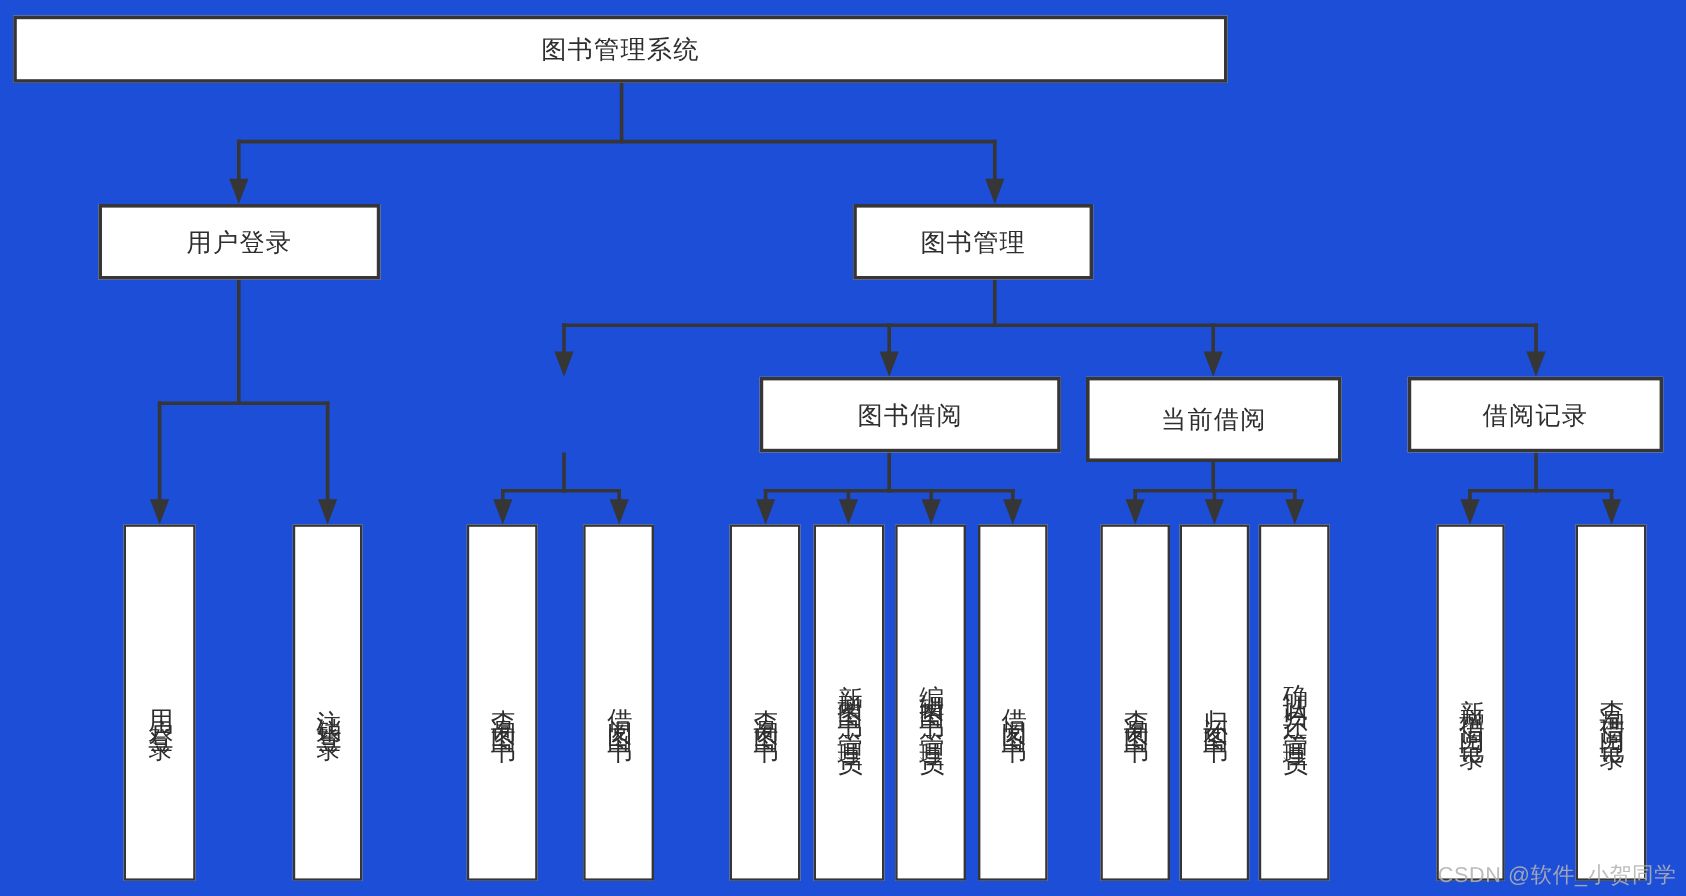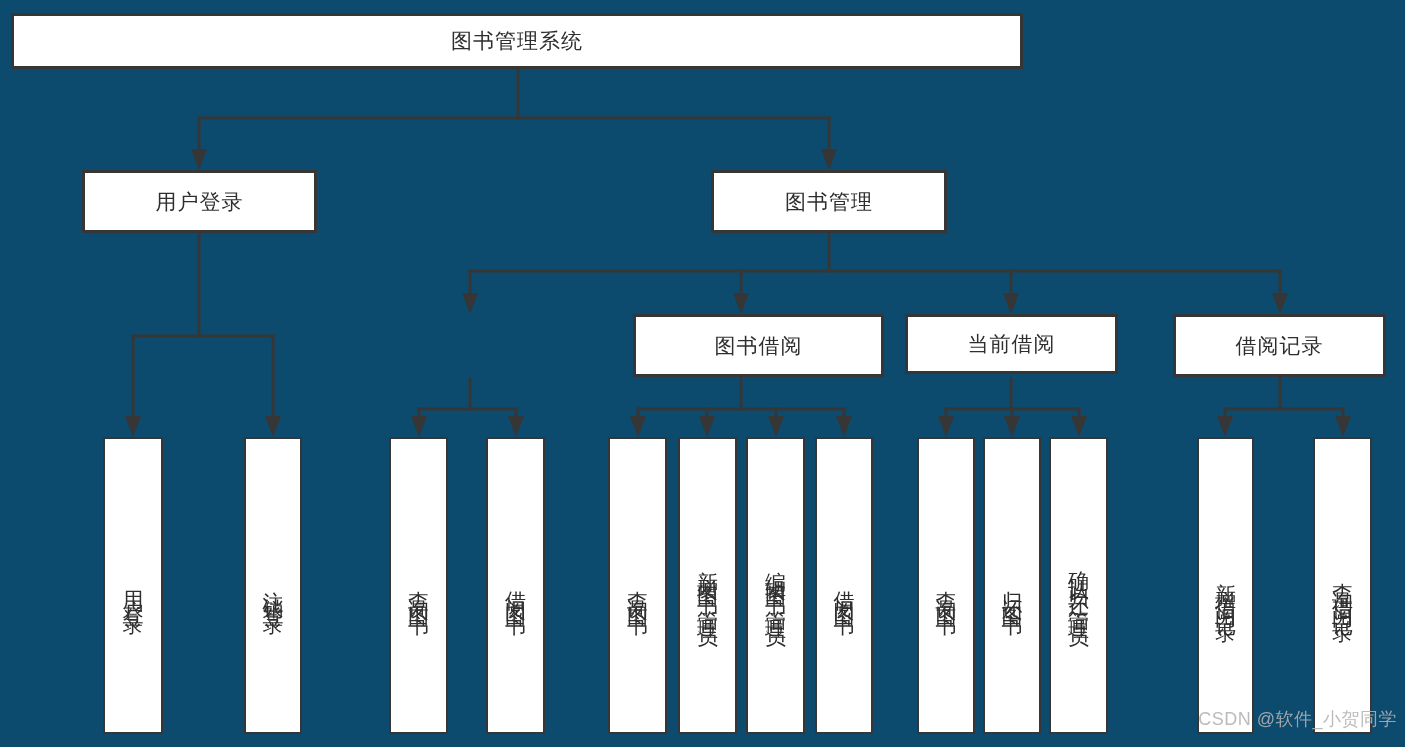--- a/index.html
+++ b/index.html
@@ -1,35 +1,35 @@
 <!DOCTYPE html>
 <html><head>
 <meta charset="utf-8">
 <style>
   html,body{margin:0;padding:0;background:#fff;}
   .stage{
-    position:relative;width:1405px;height:747px;background:#0c4a6e;
+    position:relative;width:1405px;height:747px;background:#1d4ed8;
     font-family:"Liberation Sans",sans-serif;overflow:hidden;
   }
   .wires{position:absolute;left:0;top:0;}
   .wires line{stroke:#363636;stroke-width:3;}
   .wires polygon{fill:#363636;}
   .box{
     position:absolute;box-sizing:border-box;background:#fff;
     border:3px solid #363636;display:flex;align-items:center;justify-content:center;
     color:#2e2e2e;
   }
   .leaf{border-width:2.5px;}
   .hlabel{font-size:21px;letter-spacing:1px;white-space:nowrap;}
   .vlabel{
     writing-mode:vertical-rl;text-orientation:mixed;
     font-size:21px;letter-spacing:8px;margin-bottom:-8px;white-space:nowrap;
   }
   .watermark{
-    position:absolute;right:8px;bottom:16px;font-size:18px;
+    position:absolute;right:8px;bottom:6px;font-size:18px;
     color:rgba(178,178,178,0.88);letter-spacing:0.5px;z-index:5;white-space:nowrap;padding-left:40px;
   }
 </style>
 </head>
 <body>
 
 <div class="stage">
 
   <svg class="wires" width="1405" height="747">
 
@@ -107,28 +107,28 @@
     </g>
   </svg>
 
   <div class="box" style="left:11px;top:13px;width:1012px;height:56px">
     <span class="hlabel">图书管理系统</span>
   </div>
 
   <div class="box" style="left:82px;top:170px;width:235px;height:63px">
     <span class="hlabel">用户登录</span>
   </div>
-  <div class="box" style="left:711px;top:170px;width:236px;height:63px">
+  <div class="box" style="left:711px;top:170px;width:200px;height:63px">
     <span class="hlabel">图书管理</span>
   </div>
 
   <div class="box" style="left:633px;top:314px;width:251px;height:63px">
     <span class="hlabel">图书借阅</span>
   </div>
-  <div class="box" style="left:905px;top:314px;width:213px;height:60px">
+  <div class="box" style="left:905px;top:314px;width:213px;height:71px">
     <span class="hlabel">当前借阅</span>
   </div>
   <div class="box" style="left:1173px;top:314px;width:213px;height:63px">
     <span class="hlabel">借阅记录</span>
   </div>
 
   <div class="box leaf" style="left:103px;top:437px;width:60px;height:297px">
     <span class="vlabel">用户登录</span>
   </div>
   <div class="box leaf" style="left:244px;top:437px;width:58px;height:297px">

